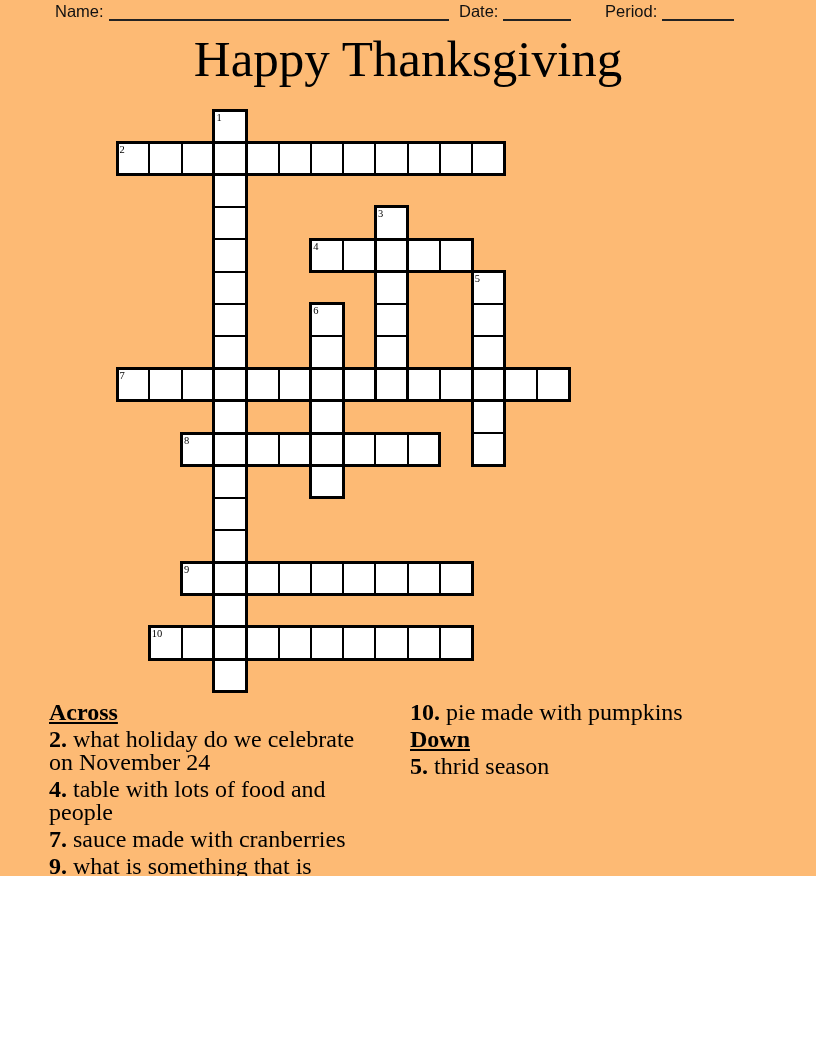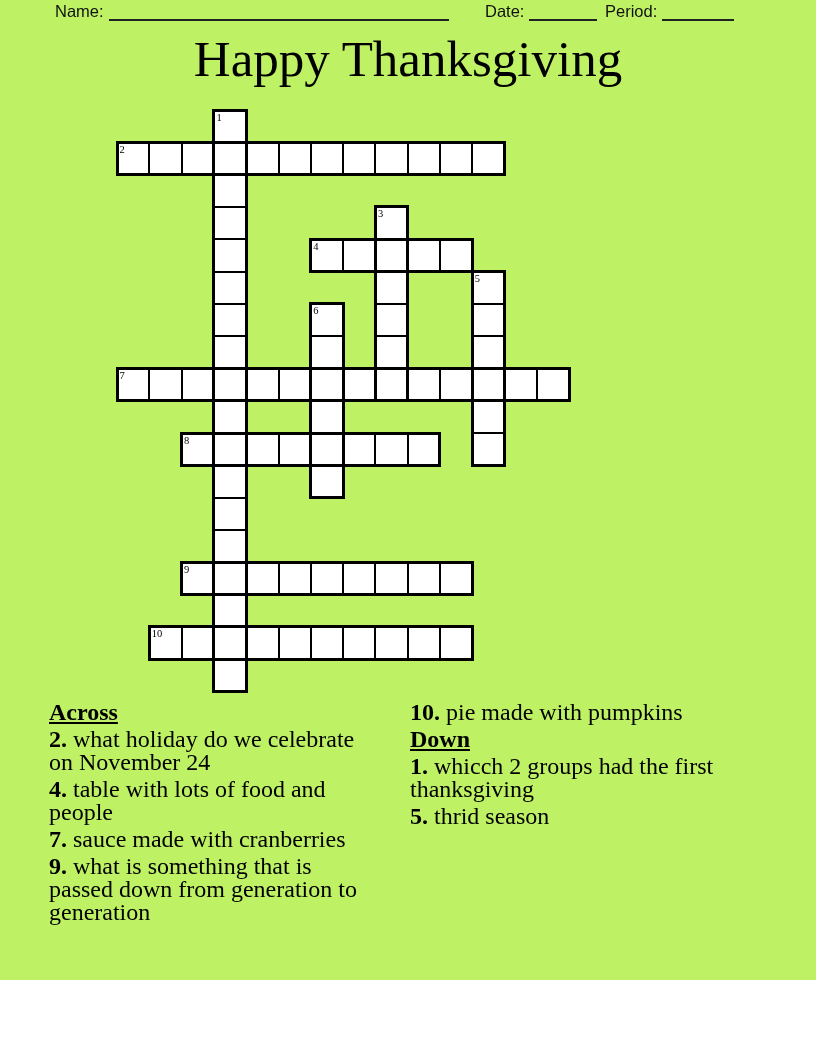--- a/index.html
+++ b/index.html
@@ -1,16 +1,16 @@
 <!DOCTYPE html>
 <html><head>
 <meta charset="utf-8">
 <style>
   html,body{margin:0;padding:0;background:#fff;}
-  #page{position:relative;width:816px;height:980px;background:#bef264;overflow:hidden;
+  #page{position:relative;width:816px;height:876px;background:#fdba74;overflow:hidden;
         font-family:"Liberation Serif",serif;color:#000;}
 
   
   .fgroup{position:absolute;top:2px;white-space:nowrap;
           font-family:"Liberation Sans",sans-serif;font-size:16.5px;line-height:18px;color:#111;}
   .uline{display:inline-block;border-bottom:2px solid #222;height:13px;margin-left:5px;vertical-align:-4px;}
   .uline.w-name{width:340px;}
   .uline.w-date{width:68px;}
   .uline.w-period{width:72px;}
 
@@ -34,21 +34,21 @@
   .cnum{font-weight:bold;}
 </style>
 </head>
 <body>
 
 <div id="page">
 
   <div class="fgroup" style="left:55px">
     <span>Name:</span><span class="uline w-name"></span>
   </div>
-  <div class="fgroup" style="left:485px">
+  <div class="fgroup" style="left:459px">
     <span>Date:</span><span class="uline w-date"></span>
   </div>
   <div class="fgroup" style="left:605px">
     <span>Period:</span><span class="uline w-period"></span>
   </div>
 
   <h1 id="title">Happy Thanksgiving</h1>
 
   <div id="grid">
       <div class="gcell" style="left: 213.9px; top: 110px; width: 32.3px; height: 32.3px;"></div>
@@ -249,18 +249,17 @@
         <p class="clue"><span class="cnum">7.</span> sauce made with cranberries</p>
         <p class="clue"><span class="cnum">9.</span> what is something that is passed down from generation to generation</p>
       </div>
   </div>
   <div id="col-right" class="clue-col">
     <div id="across-list-right">
         <p class="clue"><span class="cnum">10.</span> pie made with pumpkins</p>
       </div>
     <div class="clue-head">Down</div>
     <div id="down-list">
-        <p class="clue"><span class="cnum">1.</span> whicch 2 groups had the first thanksgiving</p>
         <p class="clue"><span class="cnum">5.</span> thrid season</p>
       </div>
   </div>
 
 </div>
 
 </body></html>

